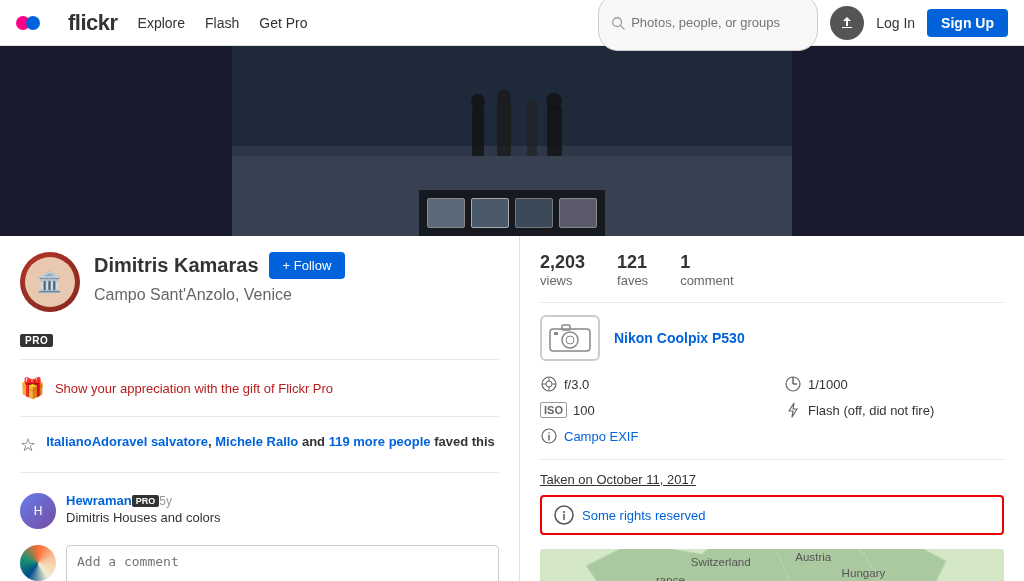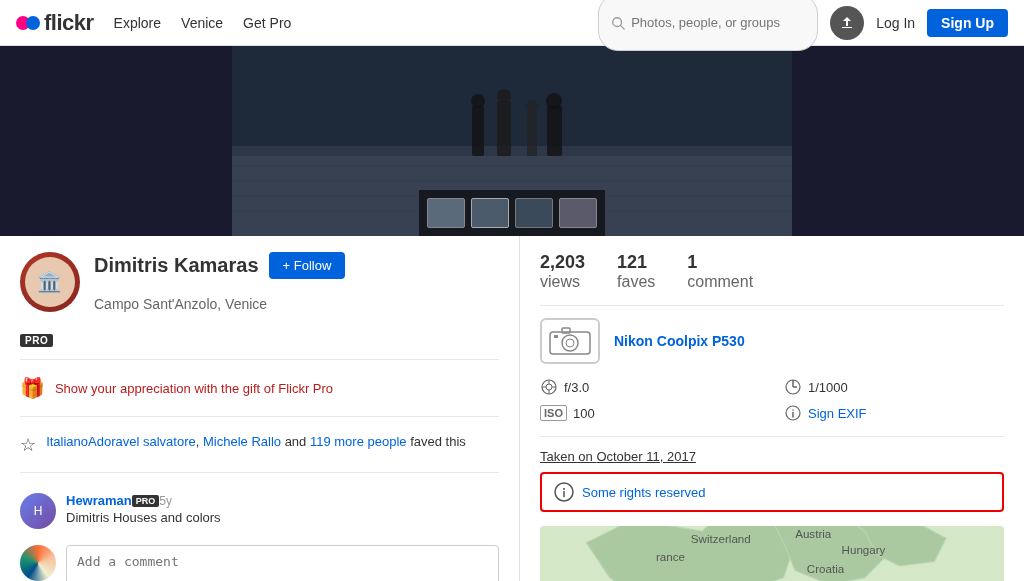--- a/index.html
+++ b/index.html
@@ -7,21 +7,21 @@
 
     
     .navbar {
       display: flex; align-items: center; background: #fff; border-bottom: 1px solid #e0e0e0;
       padding: 0 16px; height: 46px; position: relative; z-index: 10;
     }
     .navbar-logo { display: flex; align-items: center; margin-right: 20px; }
     .flickr-dots { display: flex; margin-right: 4px; }
     .dot-pink { width: 14px; height: 14px; border-radius: 50%; background: #ff0084; }
     .dot-blue { width: 14px; height: 14px; border-radius: 50%; background: #0063dc; margin-left: -4px; }
-    .flickr-text { font-size: 22px; font-weight: 700; color: #333; letter-spacing: -0.5px; }
+    .flickr-text { font-size: 22px; font-weight: 700; color: #333; letter-spacing: -0.5px; margin-left: 24px; }
     .nav-links { display: flex; gap: 20px; align-items: center; }
     .nav-link { text-decoration: none; color: #333; font-size: 14px; }
     .nav-link-pro { text-decoration: none; color: #333; font-size: 14px; }
     .nav-search { margin-left: auto; display: flex; align-items: center; }
     .search-bar {
       display: flex; align-items: flex-end; border: 1px solid #ccc; border-radius: 20px;
       padding: 20px 12px; background: #f8f8f8; width: 220px;
     }
     .search-icon-svg { color: #999; margin-right: 6px; flex-shrink: 0; }
     .search-input { border: none; background: transparent; outline: none; font-size: 13px; color: #666; width: 100%; }
@@ -60,34 +60,34 @@
       width: 50px; height: 50px; border-radius: 50%; background: #e8c9b0;
       display: flex; align-items: center; justify-content: center; font-size: 20px;
     }
     .profile-info { flex: 1; }
     .profile-name-row { display: flex; align-items: center; gap: 10px; }
     .profile-name { font-size: 20px; font-weight: 600; color: #333; }
     .follow-btn {
       background: #0063dc; color: #fff; border: none; border-radius: 4px;
       padding: 6px 14px; font-size: 13px; cursor: pointer; display: flex; align-items: center; gap: 4px;
     }
-    .profile-location { color: #666; font-size: 14px; margin-top: 17px; }
+    .profile-location { color: #666; font-size: 16px; margin-top: 7px; }
     .pro-badge {
       display: inline-block; background: #333; color: #fff; font-size: 10px; font-weight: 700;
       padding: 1px 5px; border-radius: 2px; margin-top: 8px; letter-spacing: 0.5px;
     }
     .divider { border: none; border-top: 1px solid #e8e8e8; margin: 12px 0; }
 
     .gift-row { display: flex; align-items: center; gap: 10px; padding: 4px 0; }
     .gift-icon { font-size: 20px; color: #555; flex-shrink: 0; }
     .gift-link { color: #b91c1c; text-decoration: none; font-size: 13px; }
 
     .faved-row { display: flex; align-items: flex-start; gap: 10px; padding: 4px 0; }
     .star-icon { font-size: 18px; color: #555; margin-top: 1px; flex-shrink: 0; }
-    .faved-text { font-size: 13px; color: #333; line-height: 1.4; }
+    .faved-text { font-size: 13px; color: #333; line-height: 1.4; font-weight: bold; }
     .faved-link { color: #0063dc; text-decoration: none; }
 
     .comment-row { display: flex; align-items: flex-start; gap: 10px; padding: 8px 0; }
     .commenter-avatar {
       width: 36px; height: 36px; border-radius: 50%;
       background: linear-gradient(135deg, #667eea 0%, #764ba2 100%);
       flex-shrink: 0; display: flex; align-items: center; justify-content: center; font-size: 12px; color: #fff;
     }
     .comment-info .commenter-name-row { display: flex; align-items: center; }
     .commenter-name { color: #0063dc; text-decoration: none; font-size: 13px; font-weight: 600; }
@@ -102,21 +102,21 @@
     }
     .comment-input {
       flex: 1; border: 1px solid #ccc; border-radius: 4px; padding: 8px 10px;
       font-size: 13px; color: #666; resize: none; height: 52px; outline: none;
     }
 
     
     .stats-row { display: flex; gap: 32px; margin-bottom: 14px; }
     .stat-item { text-align: left; }
     .stat-num { font-size: 18px; font-weight: 600; color: #333; }
-    .stat-label { font-size: 16px; color: #666; }
+    .stat-label { font-size: 13px; color: #666; }
 
     .camera-row { display: flex; align-items: center; gap: 14px; margin-bottom: 14px; }
     .camera-name { font-size: 14px; font-weight: 600; color: #0063dc; }
 
     .exif-grid { display: grid; grid-template-columns: 1fr 1fr; gap: 8px 24px; margin-bottom: 14px; }
     .exif-item { display: flex; align-items: center; gap: 6px; font-size: 13px; color: #333; }
 
     .show-exif-btn { background: none; border: none; color: #0063dc; font-size: 13px; cursor: pointer; }
 
     .taken-date { font-size: 13px; color: #333; margin-bottom: 8px; }
@@ -140,21 +140,21 @@
 <nav class="navbar">
   <div class="navbar-logo">
     <div class="flickr-dots">
       <div class="dot-pink"></div>
       <div class="dot-blue"></div>
     </div>
     <span class="flickr-text">flickr</span>
   </div>
   <div class="nav-links">
     <a class="nav-link">Explore</a>
-    <a class="nav-link">Venice</a>
+    <a class="nav-link">Flash</a>
     <a class="nav-link-pro">Get Pro</a>
   </div>
   <div class="nav-search">
     <div class="search-bar">
       <svg class="search-icon-svg" width="14" height="14" viewBox="0 0 16 16" fill="none">
         <circle cx="7" cy="7" r="5" stroke="#999" stroke-width="1.5"></circle>
         <line x1="11" y1="11" x2="15" y2="15" stroke="#999" stroke-width="1.5" stroke-linecap="round"></line>
       </svg>
       <input class="search-input" type="text" placeholder="Photos, people, or groups" style="">
     </div>
@@ -314,25 +314,31 @@
           <line x1="9" y1="9" x2="13" y2="9" stroke="#666" stroke-width="1.5"></line>
         </svg>
         <span>1/1000</span>
       </div>
       <div class="exif-item">
         <span style="font-size:11px; font-weight:700; color:#666; border:1px solid #999; padding:1px 3px; border-radius:2px;">ISO</span>
         <span>100</span>
       </div>
       <div class="exif-item">
         <svg width="18" height="18" viewBox="0 0 18 18">
+          <polygon points="10,2 5,10 9,10 8,16 13,8 9,8" fill="none" stroke="#666" stroke-width="1.2" stroke-linejoin="round"></polygon>
+        </svg>
+        <span>Flash (off, did not fire)</span>
+      </div>
+      <div class="exif-item">
+        <svg width="18" height="18" viewBox="0 0 18 18">
           <circle cx="9" cy="9" r="7" fill="none" stroke="#666" stroke-width="1.2"></circle>
           <circle cx="9" cy="6" r="0.8" fill="#666"></circle>
           <line x1="9" y1="8.5" x2="9" y2="13" stroke="#666" stroke-width="1.5" stroke-linecap="round"></line>
         </svg>
-        <button class="show-exif-btn">Sign EXIF</button>
+        <button class="show-exif-btn">Campo EXIF</button>
       </div>
     </div>
 
     <hr class="divider">
 
     <div class="taken-date">
       <span>Taken on </span><span style="">October 11, 2017</span>
     </div>
 
     <div class="license-box">

